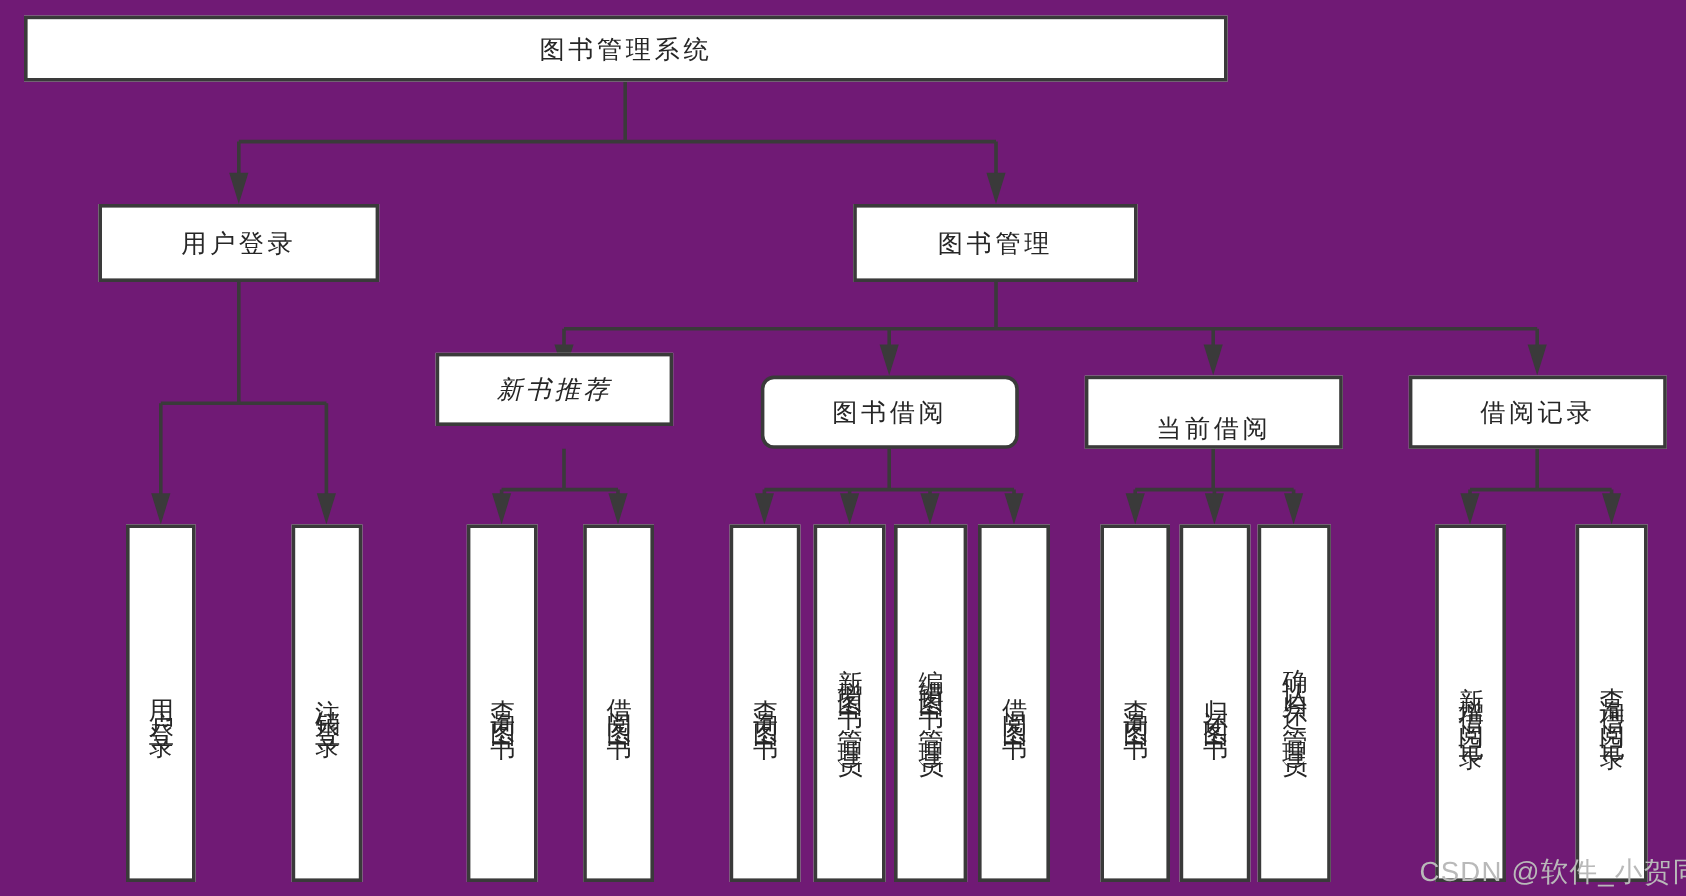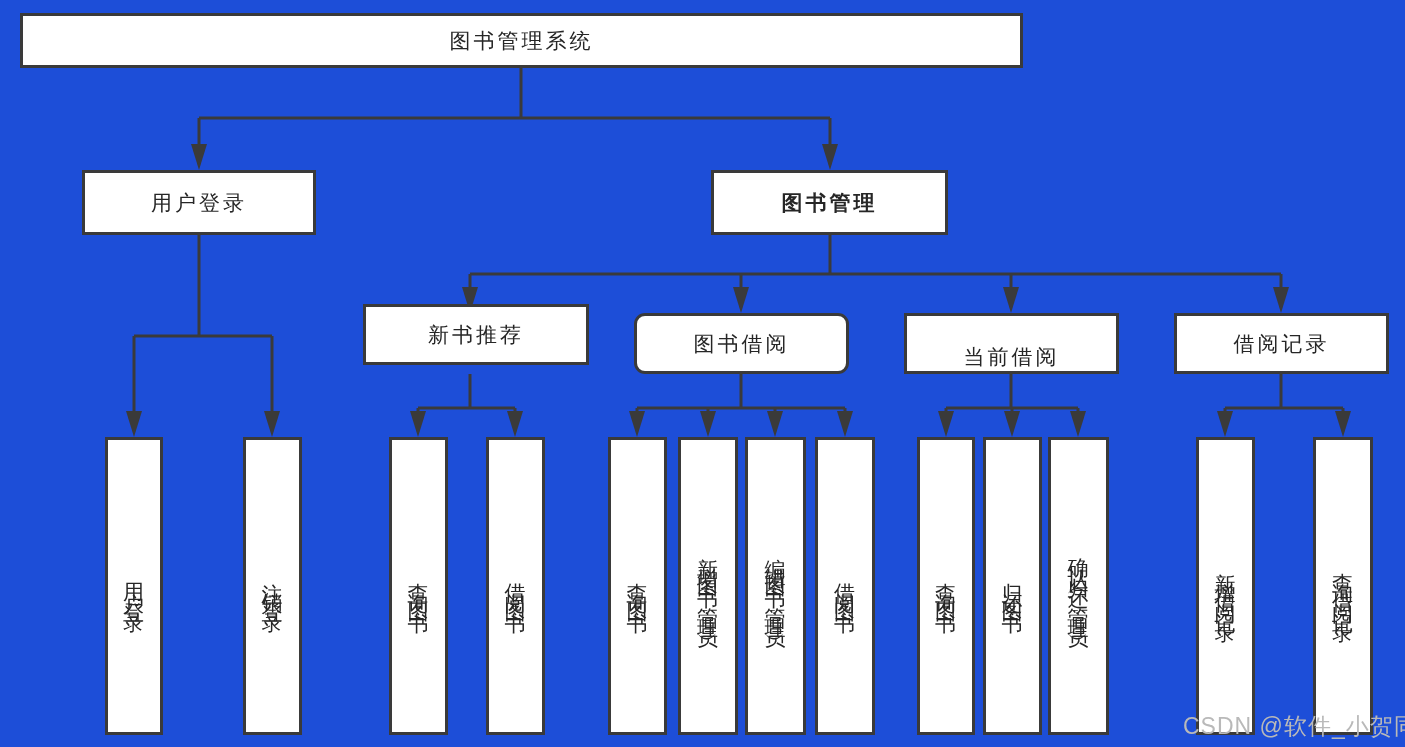--- a/index.html
+++ b/index.html
@@ -1,19 +1,19 @@
 <!DOCTYPE html>
 <html><head>
 <meta charset="utf-8">
 <style>
   html,body{margin:0;padding:0;background:#ffffff;}
   #canvas{
     position:relative;
     width:1405px;height:747px;
-    background:#1d4ed8;
+    background:#701a75;
     font-family:"Liberation Sans","DejaVu Sans",sans-serif;
     overflow:hidden;
   }
   svg.connectors{position:absolute;left:0;top:0;z-index:1;}
   svg.connectors path{stroke:#3a3a3a;stroke-width:3;fill:none;}
   svg.connectors polygon{fill:#3a3a3a;stroke:none;}
   .node{
     position:absolute;
     box-sizing:border-box;
     border:3px solid #3a3a3a;
@@ -31,22 +31,22 @@
   .leaf span{
     writing-mode:vertical-rl;
     text-orientation:mixed;
     font-size:21px;
     letter-spacing:10px;
     line-height:1;
   }
   
   #n-root    {left:20px;  top:13px;  width:1003px;height:55px;}
   #n-login   {left:82px;  top:170px; width:234px; height:65px;}
-  #n-mgmt    {left:711px; top:170px; width:237px; height:65px;font-weight:bold;}
-  #n-newbooks{left:363px; top:304px; width:226px; height:61px;}
+  #n-mgmt    {left:711px; top:170px; width:237px; height:65px;}
+  #n-newbooks{left:363px; top:294px; width:198px; height:61px;font-style:italic;}
   #n-borrow  {left:634px; top:313px; width:215px; height:61px;border-radius:11px;}
   #n-current {left:904px; top:313px; width:215px; height:61px;align-items:flex-end;}
   #n-records {left:1174px;top:313px; width:215px; height:61px;}
   
   #l-login-1 {left:105px; width:58px;}
   #l-login-2 {left:243px; width:59px;}
   #l-new-1   {left:389px; width:59px;}
   #l-new-2   {left:486px; width:59px;}
   #l-bor-1   {left:608px; width:59px;}
   #l-bor-2   {left:678px; width:60px;}

